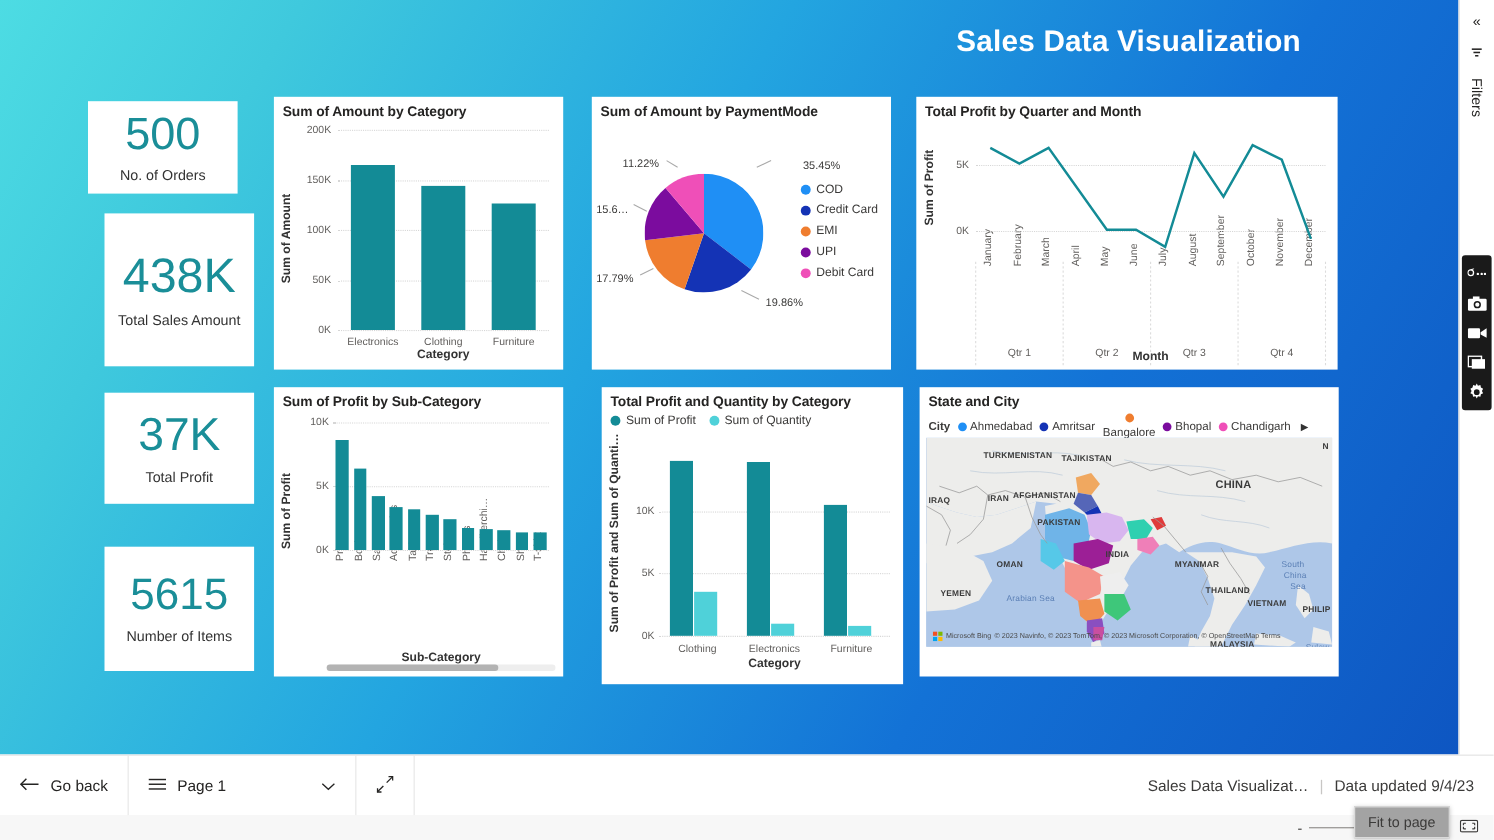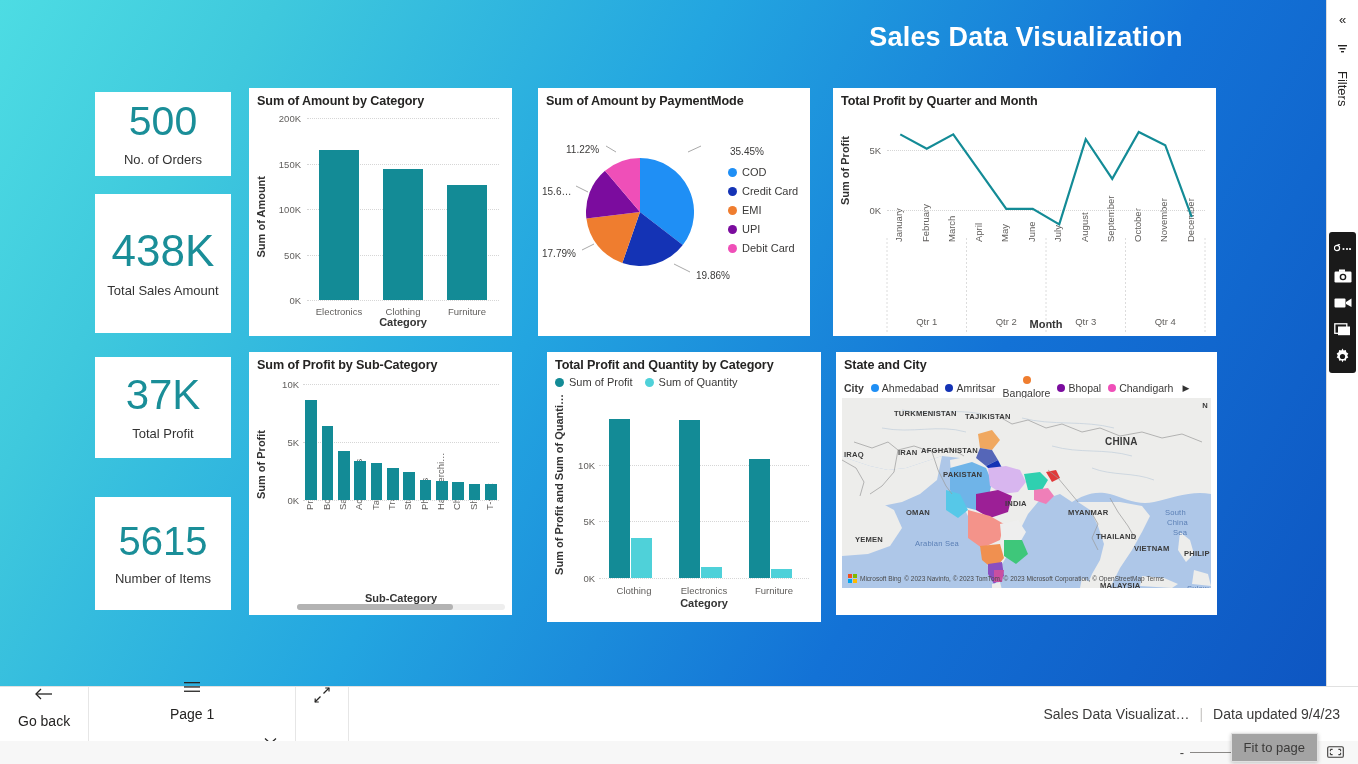--- a/index.html
+++ b/index.html
@@ -24,21 +24,21 @@
   .panel { position: absolute; background: #ffffff; overflow: hidden; }
   .panel-title {
     font-size: 12.6px; color: #252423; font-weight: bold;
     padding: 6px 0 0 8px; letter-spacing: -.1px; white-space: nowrap;
   }
 
   
   .kpi { display: flex; flex-direction: column; align-items: center; justify-content: center; }
   .kpi-value { color: #1a8e98; font-weight: 300; line-height: 1; }
   .kpi-label { color: #333; font-size: 13px; margin-top: 10px; }
-  #kpi-orders  { left: 95px;  top: 92px;  width: 136px; height: 84px; }
+  #kpi-orders  { left: 80px;  top: 92px;  width: 136px; height: 84px; }
   #kpi-sales   { left: 95px;  top: 194px; width: 136px; height: 139px; }
   #kpi-profit  { left: 95px;  top: 357px; width: 136px; height: 101px; }
   #kpi-items   { left: 95px;  top: 497px; width: 136px; height: 113px; }
   #kpi-orders  .kpi-value { font-size: 41px; }
   #kpi-sales   .kpi-value { font-size: 44px; }
   #kpi-profit  .kpi-value { font-size: 42px; }
   #kpi-items   .kpi-value { font-size: 40px; }
 
   
   .axis-y-title {
@@ -110,21 +110,21 @@
 
   
   #bottom-bar {
     position: absolute; left: 0; top: 686px; width: 1358px; height: 55px;
     background: #ffffff; border-top: 1px solid #e1e1e1;
     display: flex; align-items: center;
   }
   .bb-item {
     height: 55px; display: flex; align-items: center; gap: 10px;
     padding: 0 18px; font-size: 14px; color: #252423;
-    border-right: 1px solid #e6e6e6; white-space: nowrap; flex-direction: column;
+    border-right: 1px solid #e6e6e6; white-space: nowrap;
   }
   #bb-status {
     margin-left: auto; display: flex; align-items: center; gap: 10px;
     padding-right: 18px; font-size: 14px; color: #3b3a39; white-space: nowrap;
   }
   #bottom-bar2 {
     position: absolute; left: 0; top: 741px; width: 1358px; height: 23px;
     background: #f7f7f7; display: flex; align-items: center; justify-content: flex-end;
   }
   #zoom-controls { display: flex; align-items: center; gap: 6px; padding-right: 14px; }

